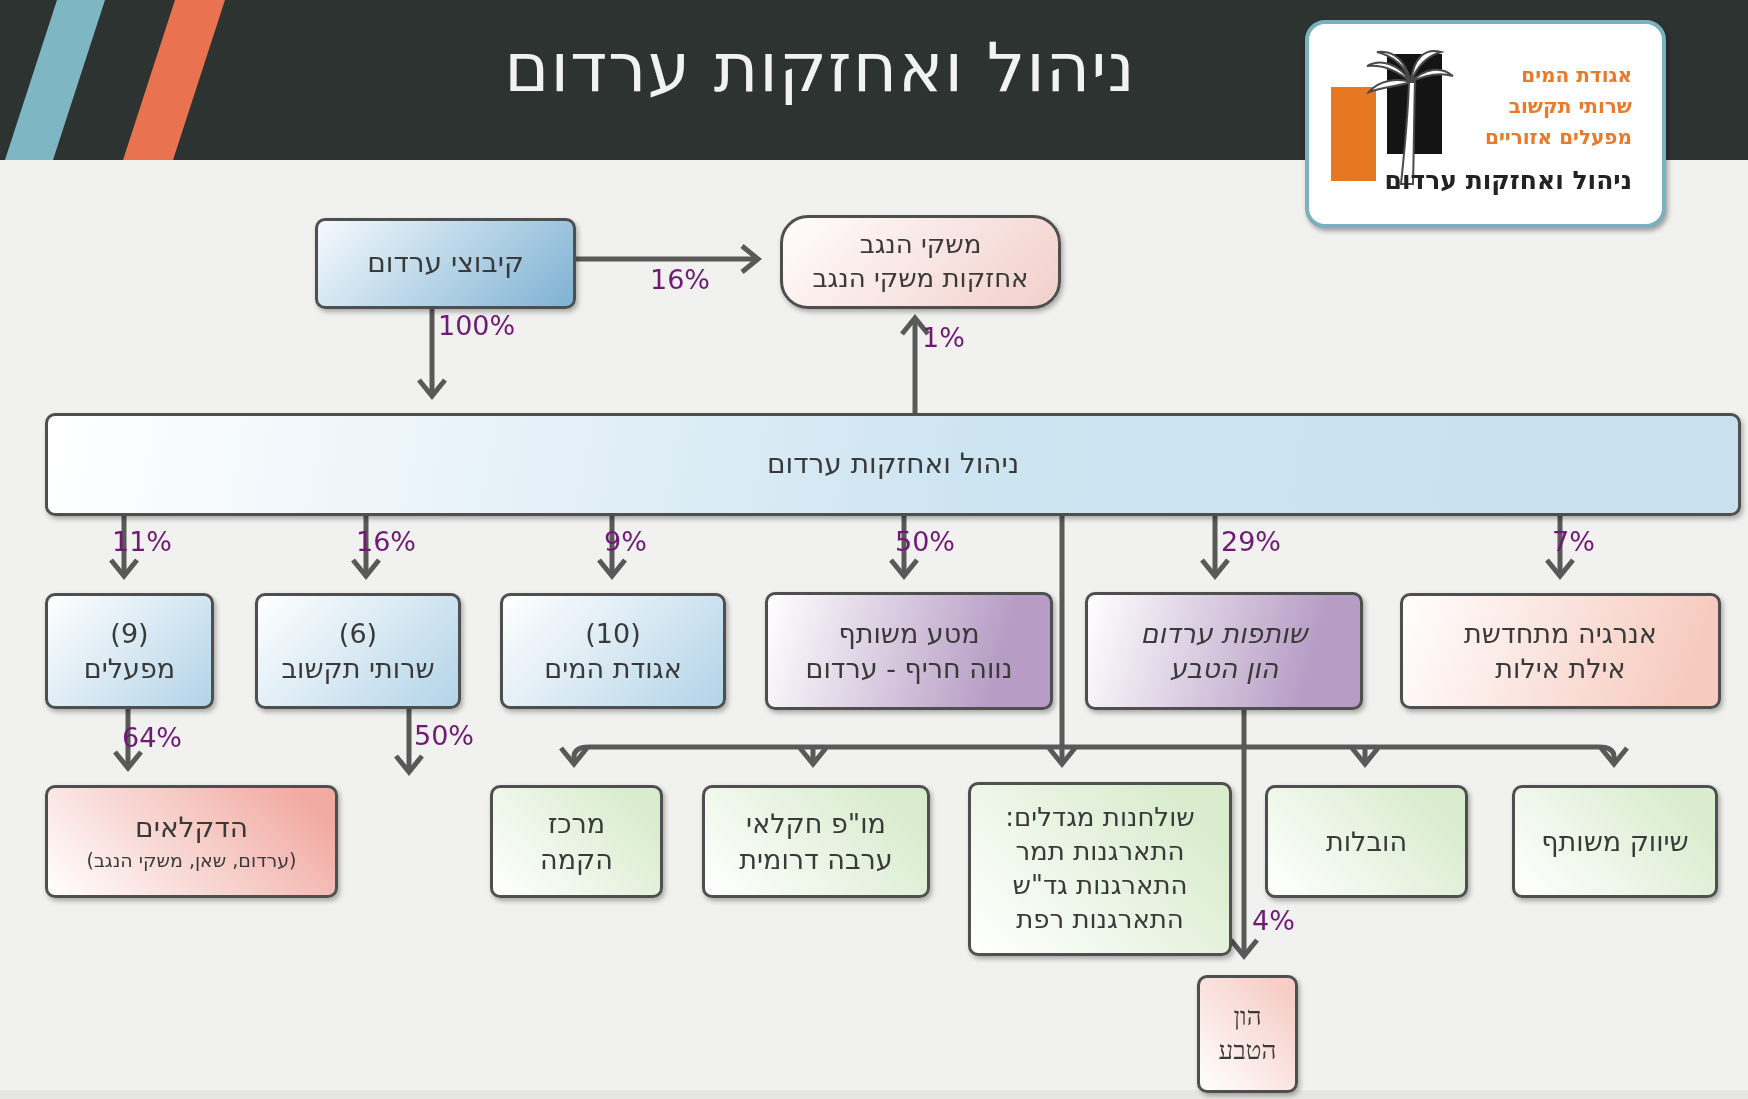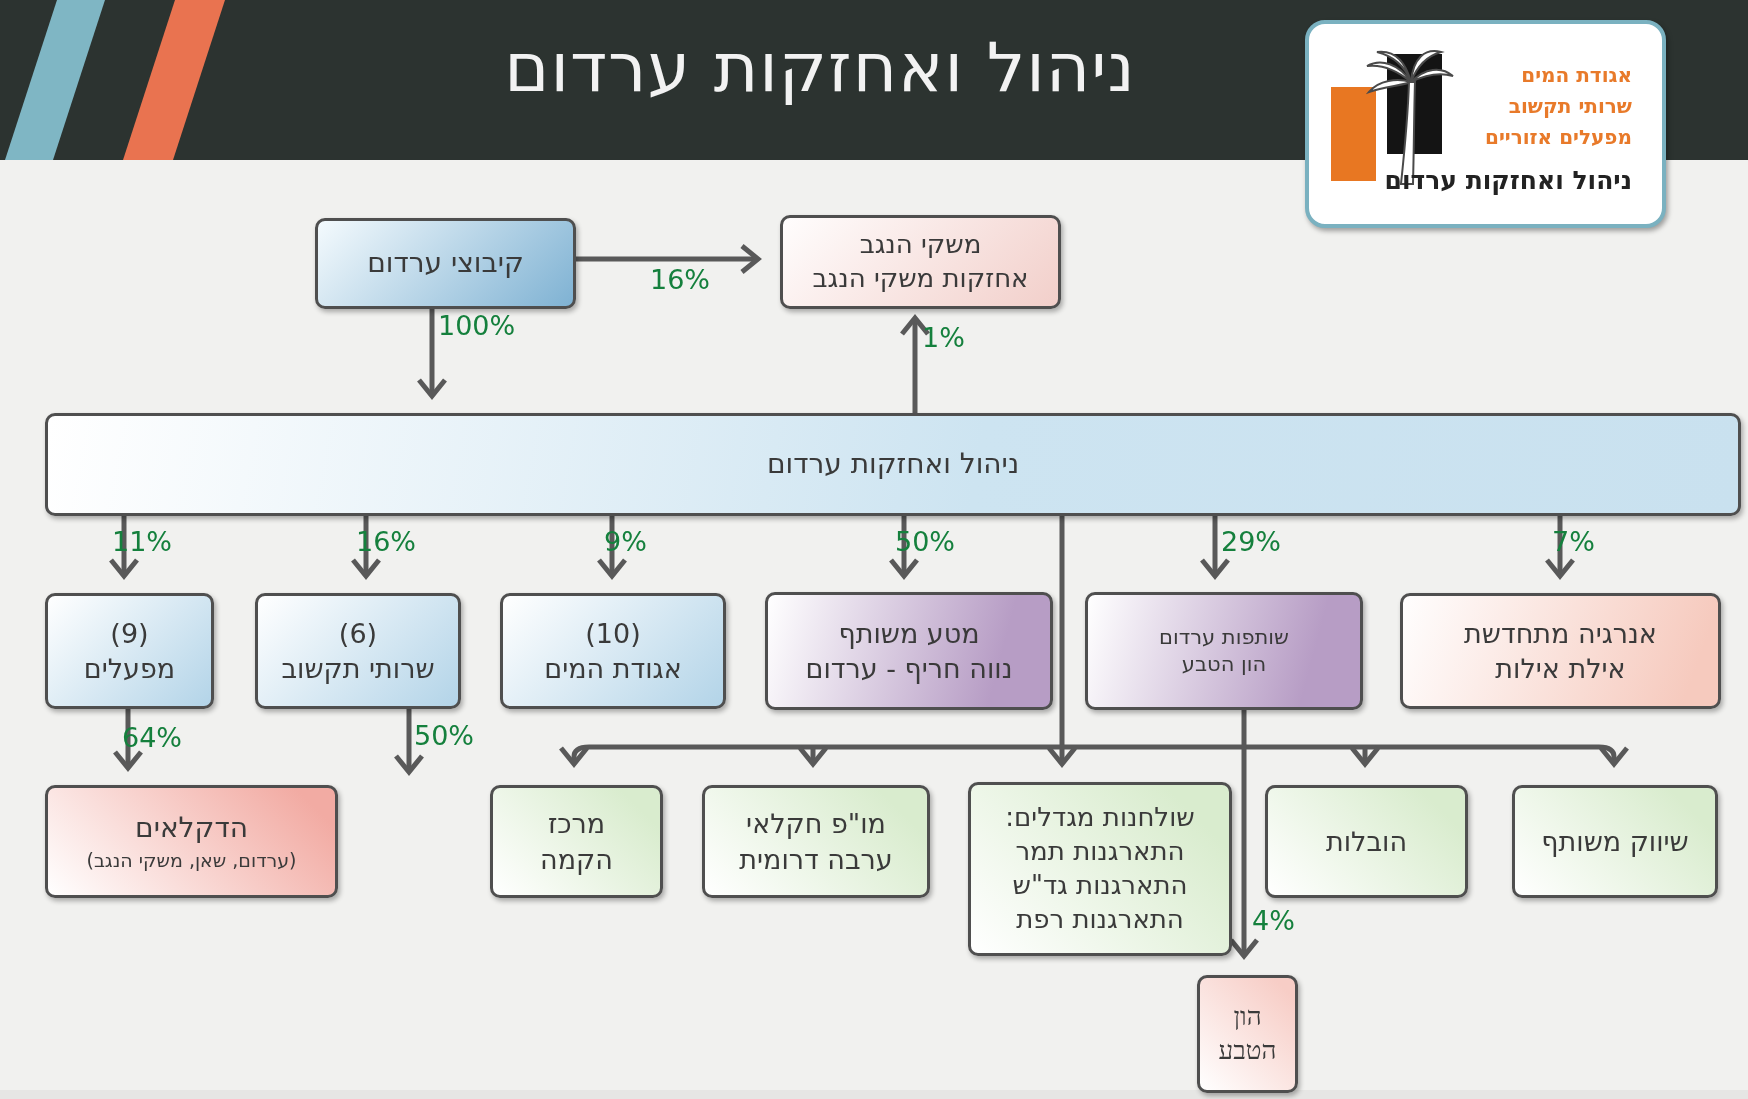--- a/index.html
+++ b/index.html
@@ -37,30 +37,30 @@
   
   .edges{position:absolute;left:0;top:0;width:1748px;height:1099px;z-index:1;}
   .node{
     position:absolute;z-index:2;display:flex;align-items:center;justify-content:center;
     border:3px solid #4f4f4f;border-radius:10px;box-shadow:2px 3px 5px rgba(0,0,0,.3);
     text-align:center;direction:rtl;color:#3a3a3a;line-height:1.3;
   }
   .node span{white-space:pre-line;}
   .node .sub{display:block;font-size:19px;margin-top:2px;}
   .g-blue1{background:linear-gradient(135deg,#f4fafd 0%,#7fb2d3 100%);}
-  .g-pink1{background:linear-gradient(135deg,#fffdfd 0%,#f2cfca 100%);}
+  .g-pink1{background:linear-gradient(135deg,#fffdfd 0%,#f2cfca 100%);border-radius:28px;}
   .g-band{background:linear-gradient(100deg,#ffffff 0%,#cde4f1 55%,#c9e1ef 100%);}
   .g-blue2{background:linear-gradient(135deg,#ffffff 0%,#b3d4e8 100%);}
   .g-purple{background:linear-gradient(105deg,#ffffff 0%,#b79dc5 80%);}
   .g-peach{background:linear-gradient(110deg,#fffefe 0%,#f6cabe 90%);}
   .g-pink2{background:linear-gradient(45deg,#ffffff 0%,#f2aba3 90%);}
   .g-pink2l{background:linear-gradient(45deg,#ffffff 0%,#f7cdc6 90%);}
   .g-green{background:linear-gradient(45deg,#ffffff 0%,#d9ecce 85%);}
   .edge-label{
-    position:absolute;z-index:3;font-size:27px;color:#15803d;direction:ltr;
+    position:absolute;z-index:3;font-size:27px;color:#701a75;direction:ltr;
   }
   .bottom-strip{position:absolute;left:0;bottom:0;width:1748px;height:9px;background:#e6e6e4;}
 </style>
 </head>
 <body>
 
 <div class="stage">
 
   <div class="header">
     <div class="stripe teal"></div>
@@ -165,21 +165,21 @@
   <div class="node g-blue2" style="left:500px;top:593px;width:220px;height:110px;font-size:27px;">
     <span>(10)
 אגודת המים</span>
   </div>
 
   <div class="node g-purple" style="left:765px;top:592px;width:282px;height:112px;font-size:27px;">
     <span>מטע משותף
 נווה חריף - ערדום</span>
   </div>
 
-  <div class="node g-purple" style="left:1085px;top:592px;width:272px;height:112px;font-size:21px;">
+  <div class="node g-purple" style="left:1085px;top:592px;width:272px;height:112px;font-size:27px;font-style:italic;">
     <span>שותפות ערדום
 הון הטבע</span>
   </div>
 
   <div class="node g-peach" style="left:1400px;top:593px;width:315px;height:110px;font-size:27px;">
     <span>אנרגיה מתחדשת
 אילת אילות</span>
   </div>
 
   <div class="node g-pink2" style="left:45px;top:785px;width:287px;height:107px;font-size:28px;">

